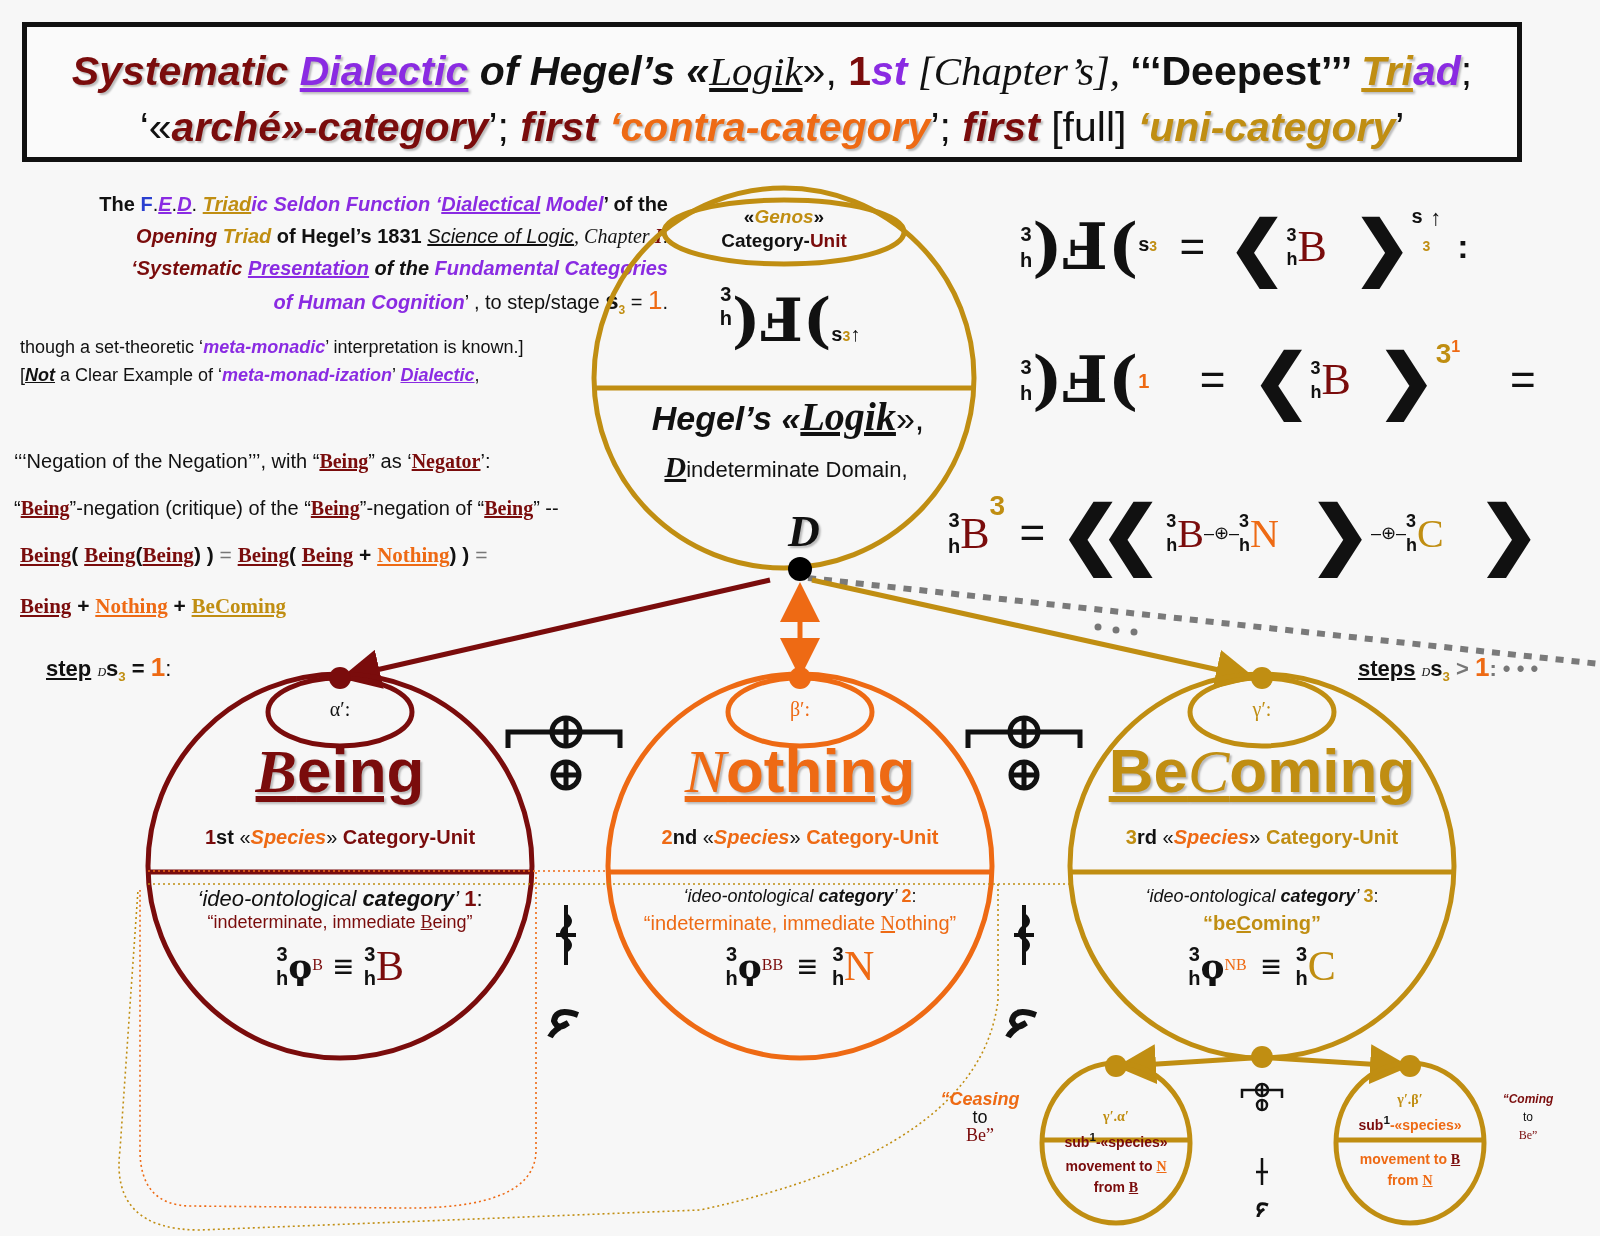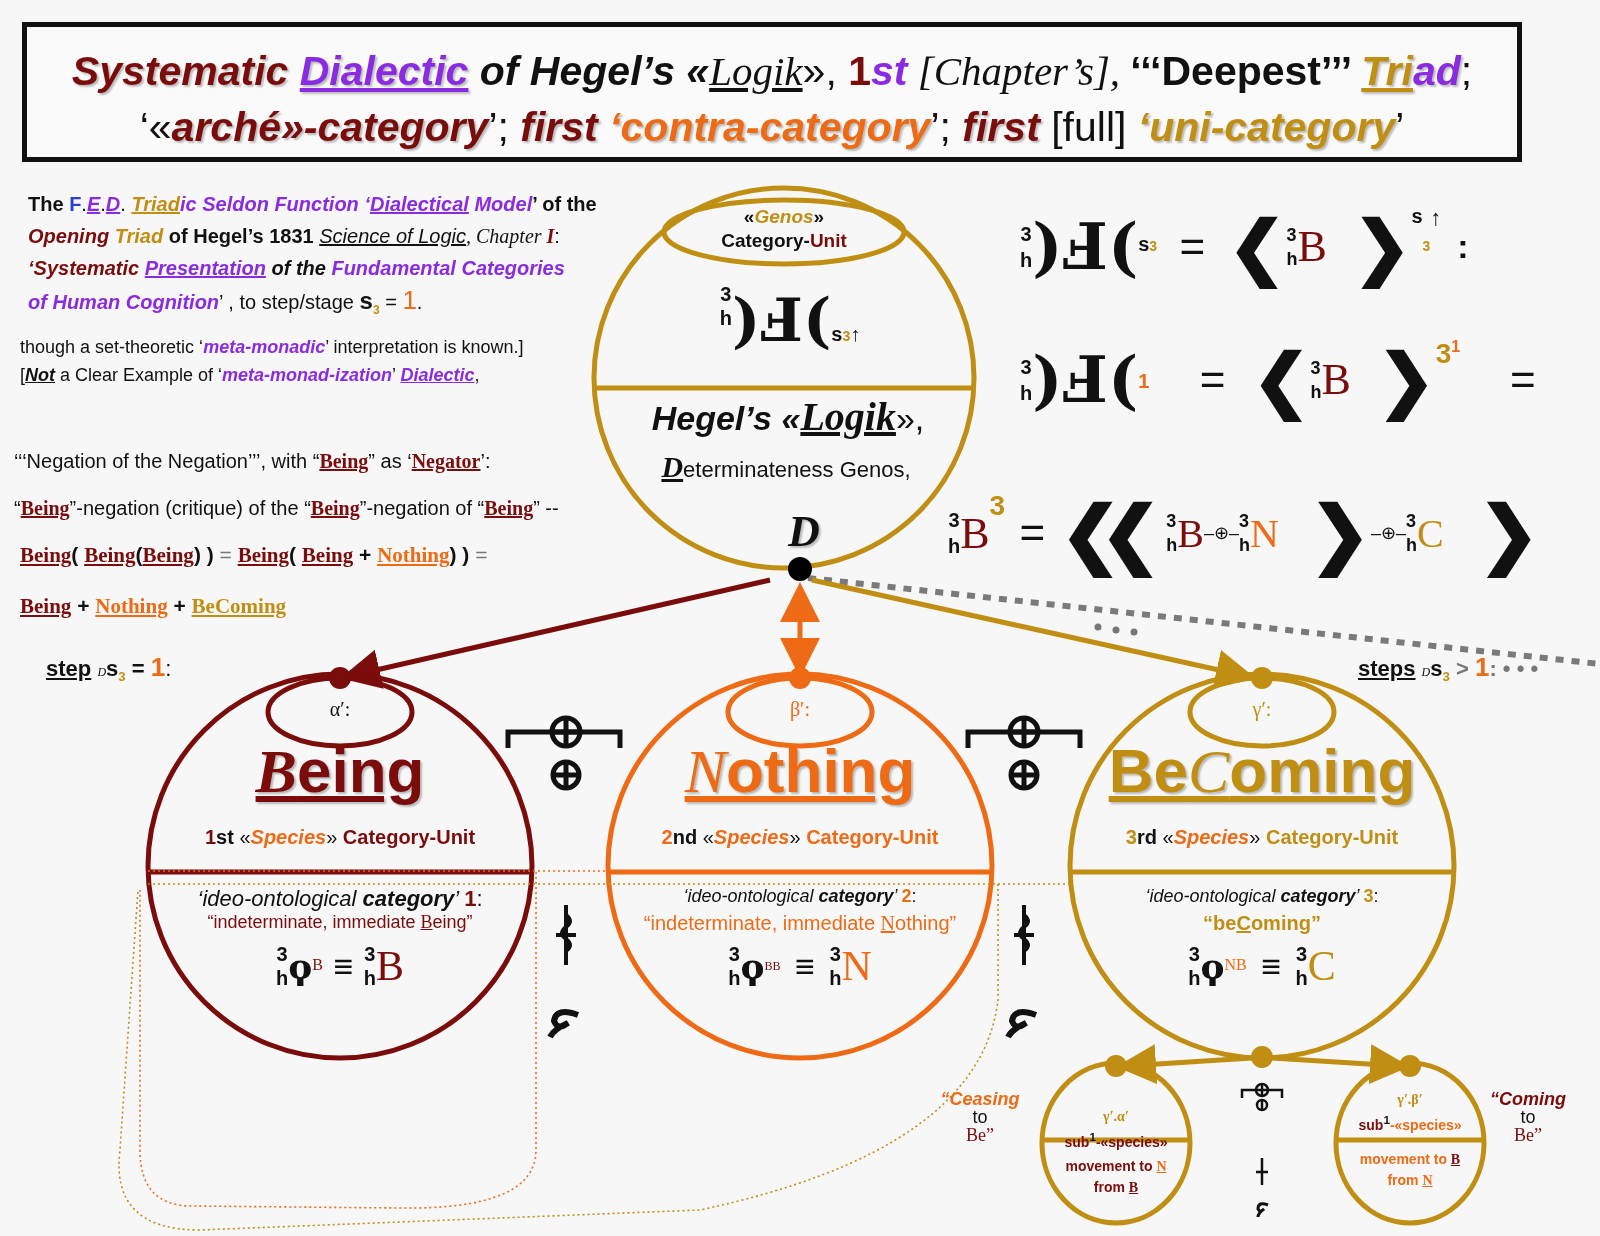--- a/index.html
+++ b/index.html
@@ -14,21 +14,21 @@
   .b { font-weight:bold; }
   .i { font-style:italic; }
   .u { text-decoration:underline; }
   .serif { font-family:"Liberation Serif", serif; }
   .shadow { text-shadow:2px 2px 2px rgba(0,0,0,0.25);text-align:right; }
 
   #title-box { left:22px; top:22px; width:1500px; height:140px; border:5px solid #111; background:#fafafa; box-sizing:border-box; text-align:center; }
   #title-box .line { font-size:41px; line-height:56px; white-space:nowrap; }
   #title-box .line1 { margin-top:16px; }
 
-  .intro { left:28px; top:188px; font-size:20px; line-height:32px; width:640px; }
+  .intro { left:28px; top:188px; font-size:20px; line-height:32px; width:640px;text-align:right; }
   .note { left:20px; top:333px; font-size:18px; line-height:28px; }
   .negation { left:14px; font-size:20px; white-space:nowrap; }
   .formula { font-size:21px; font-weight:bold; white-space:nowrap; }
 
   svg#diagram { position:absolute; left:0; top:0; }
   .ctext { position:absolute; text-align:center; white-space:nowrap; transform:translateX(-50%); }
   .hsym { font-family:"DejaVu Serif", serif; font-weight:bold; }
   .sub { font-size:60%; vertical-align:sub; }
 </style>
 </head>
@@ -197,21 +197,21 @@
   <div><span>«</span><span class="bi gold">Genos</span><span>»</span></div>
   <div><span>Category-</span><span class="maroon">Unit</span></div>
 </div>
 <div class="ctext" style="left:790px; top:290px; font-size:60px; line-height:60px">
   <span class="b" style="font-size:20px; position:relative; top:-16px; display:inline-block; line-height:24px; text-align:center"><span>3</span><br><span>h</span></span><span class="hsym">)Ⅎ(</span><span class="b" style="font-size:20px">s</span><span class="b gold" style="font-size:14px">3</span><span style="font-size:20px">↑</span>
 </div>
 <div class="ctext bi" style="left:788px; top:393px; font-size:34px">
   <span>Hegel’s «</span><span class="serif u" style="font-size:40px">Logik</span><span style="font-style:normal;font-weight:normal">»,</span>
 </div>
 <div class="ctext" style="left:786px; top:450px; font-size:22px">
-  <span class="serif bi u" style="font-size:30px">D</span><span>eterminateness Genos,</span>
+  <span class="serif bi u" style="font-size:30px">D</span><span>indeterminate Domain,</span>
 </div>
 <div class="ctext serif bi shadow" style="left:804px; top:506px; font-size:44px">D</div>
 
 <div class="abs" style="left:1020px; top:205px; white-space:nowrap">
   <span class="b" style="display:inline-block; font-size:20px; line-height:26px; text-align:center; vertical-align:middle"><span>3</span><br><span>h</span></span><span class="hsym" style="font-size:64px; vertical-align:middle">)Ⅎ(</span><span class="b" style="font-size:20px">s</span><span class="b gold" style="font-size:14px">3</span>
   <span style="font-size:44px; margin:0 18px; vertical-align:middle">=</span>
   <span class="hsym" style="font-size:70px; vertical-align:middle">❮</span><span class="b" style="display:inline-block; font-size:18px; line-height:24px; vertical-align:middle"><span>3</span><br><span>h</span></span><span class="serif maroon" style="font-size:44px; vertical-align:middle">B</span><span class="hsym" style="font-size:70px; margin-left:26px; vertical-align:middle">❯</span><span class="b" style="font-size:20px; vertical-align:top">s</span><span class="b gold" style="font-size:14px">3</span><span style="font-size:22px;vertical-align:top">↑</span><span class="b" style="font-size:34px; margin-left:16px; vertical-align:middle">:</span>
 </div>
 
 <div class="abs" style="left:1020px; top:338px; white-space:nowrap">
@@ -237,21 +237,21 @@
   <span style="font-size:34px; margin:0 6px; vertical-align:middle">≡</span>
   <span class="b" style="display:inline-block; font-size:20px; line-height:24px; vertical-align:middle"><span>3</span><br><span>h</span></span><span class="serif maroon" style="font-size:42px; vertical-align:middle">B</span>
 </div>
 
 <div class="ctext serif orange" style="left:800px; top:698px; font-size:20px">β′:</div>
 <div class="ctext b shadow orange" style="left:800px; top:735px; font-size:62px; text-decoration:underline"><span class="serif i" style="font-weight:normal">N</span><span>othing</span></div>
 <div class="ctext b" style="left:800px; top:826px; font-size:20px"><span class="orange">2</span><span>nd</span><span style="font-weight:normal"> «</span><span class="bi orange">Species</span><span style="font-weight:normal">» </span><span class="orange">Category-Unit</span></div>
 <div class="ctext" style="left:800px; top:886px; font-size:18px"><span class="i">‘ideo-ontological </span><span class="bi">category</span><span class="i">’ </span><span class="b orange">2</span>:</div>
 <div class="ctext orange" style="left:800px; top:912px; font-size:20px"><span>“indeterminate, immediate </span><span class="serif u">N</span><span>othing”</span></div>
 <div class="ctext" style="left:800px; top:942px; white-space:nowrap">
-  <span class="b" style="display:inline-block; font-size:20px; line-height:24px; vertical-align:middle"><span>3</span><br><span>h</span></span><span class="hsym" style="font-size:36px; vertical-align:middle">ϙ</span><span class="serif maroon" style="font-size:12px">BB</span>
+  <span class="b" style="display:inline-block; font-size:20px; line-height:24px; vertical-align:middle"><span>3</span><br><span>h</span></span><span class="hsym" style="font-size:36px; vertical-align:middle">ϙ</span><span class="serif maroon" style="font-size:16px">BB</span>
   <span style="font-size:34px; margin:0 10px; vertical-align:middle">≡</span>
   <span class="b" style="display:inline-block; font-size:20px; line-height:24px; vertical-align:middle"><span>3</span><br><span>h</span></span><span class="serif orange" style="font-size:42px; vertical-align:middle">N</span>
 </div>
 
 <div class="ctext serif gold" style="left:1262px; top:698px; font-size:20px">γ′:</div>
 <div class="ctext b shadow gold" style="left:1262px; top:735px; font-size:62px; text-decoration:underline"><span>Be</span><span class="serif i" style="font-weight:normal">C</span><span>oming</span></div>
 <div class="ctext b" style="left:1262px; top:826px; font-size:20px"><span class="gold">3</span><span>rd</span><span style="font-weight:normal"> «</span><span class="bi orange">Species</span><span style="font-weight:normal">» </span><span class="gold">Category-Unit</span></div>
 <div class="ctext" style="left:1262px; top:886px; font-size:18px"><span class="i">‘ideo-ontological </span><span class="bi">category</span><span class="i">’ </span><span class="b gold">3</span>:</div>
 <div class="ctext b gold" style="left:1262px; top:912px; font-size:20px"><span>“be</span><span class="u">C</span><span>oming”</span></div>
 <div class="ctext" style="left:1262px; top:942px; white-space:nowrap">
@@ -271,17 +271,17 @@
   <div>to</div>
   <div class="serif maroon">Be”</div>
 </div>
 
 <div class="ctext b" style="left:1410px; top:1090px; font-size:14px; line-height:20px">
   <div class="serif gold">γ′.β′</div>
   <div><span class="maroon">sub</span><sup>1</sup><span class="orange">-«species»</span></div>
   <div class="orange" style="margin-top:14px"><span>movement to </span><span class="serif maroon u">B</span></div>
   <div class="orange"><span>from </span><span class="serif u">N</span></div>
 </div>
-<div class="ctext" style="left:1528px; top:1090px; font-size:18px; line-height:18px">
+<div class="ctext" style="left:1528px; top:1090px; font-size:12px; line-height:18px">
   <div class="bi maroon">“Coming</div>
   <div>to</div>
   <div class="serif maroon">Be”</div>
 </div>
 
 </body></html>

